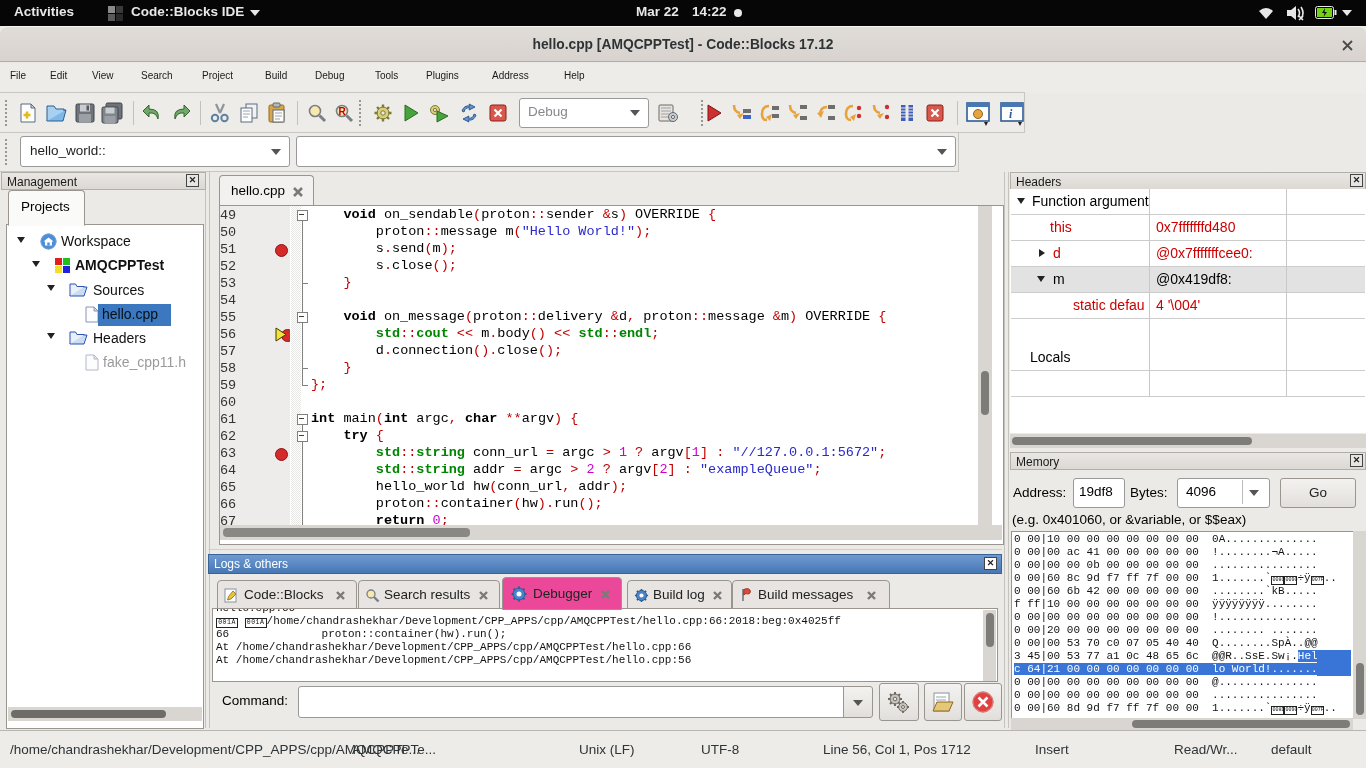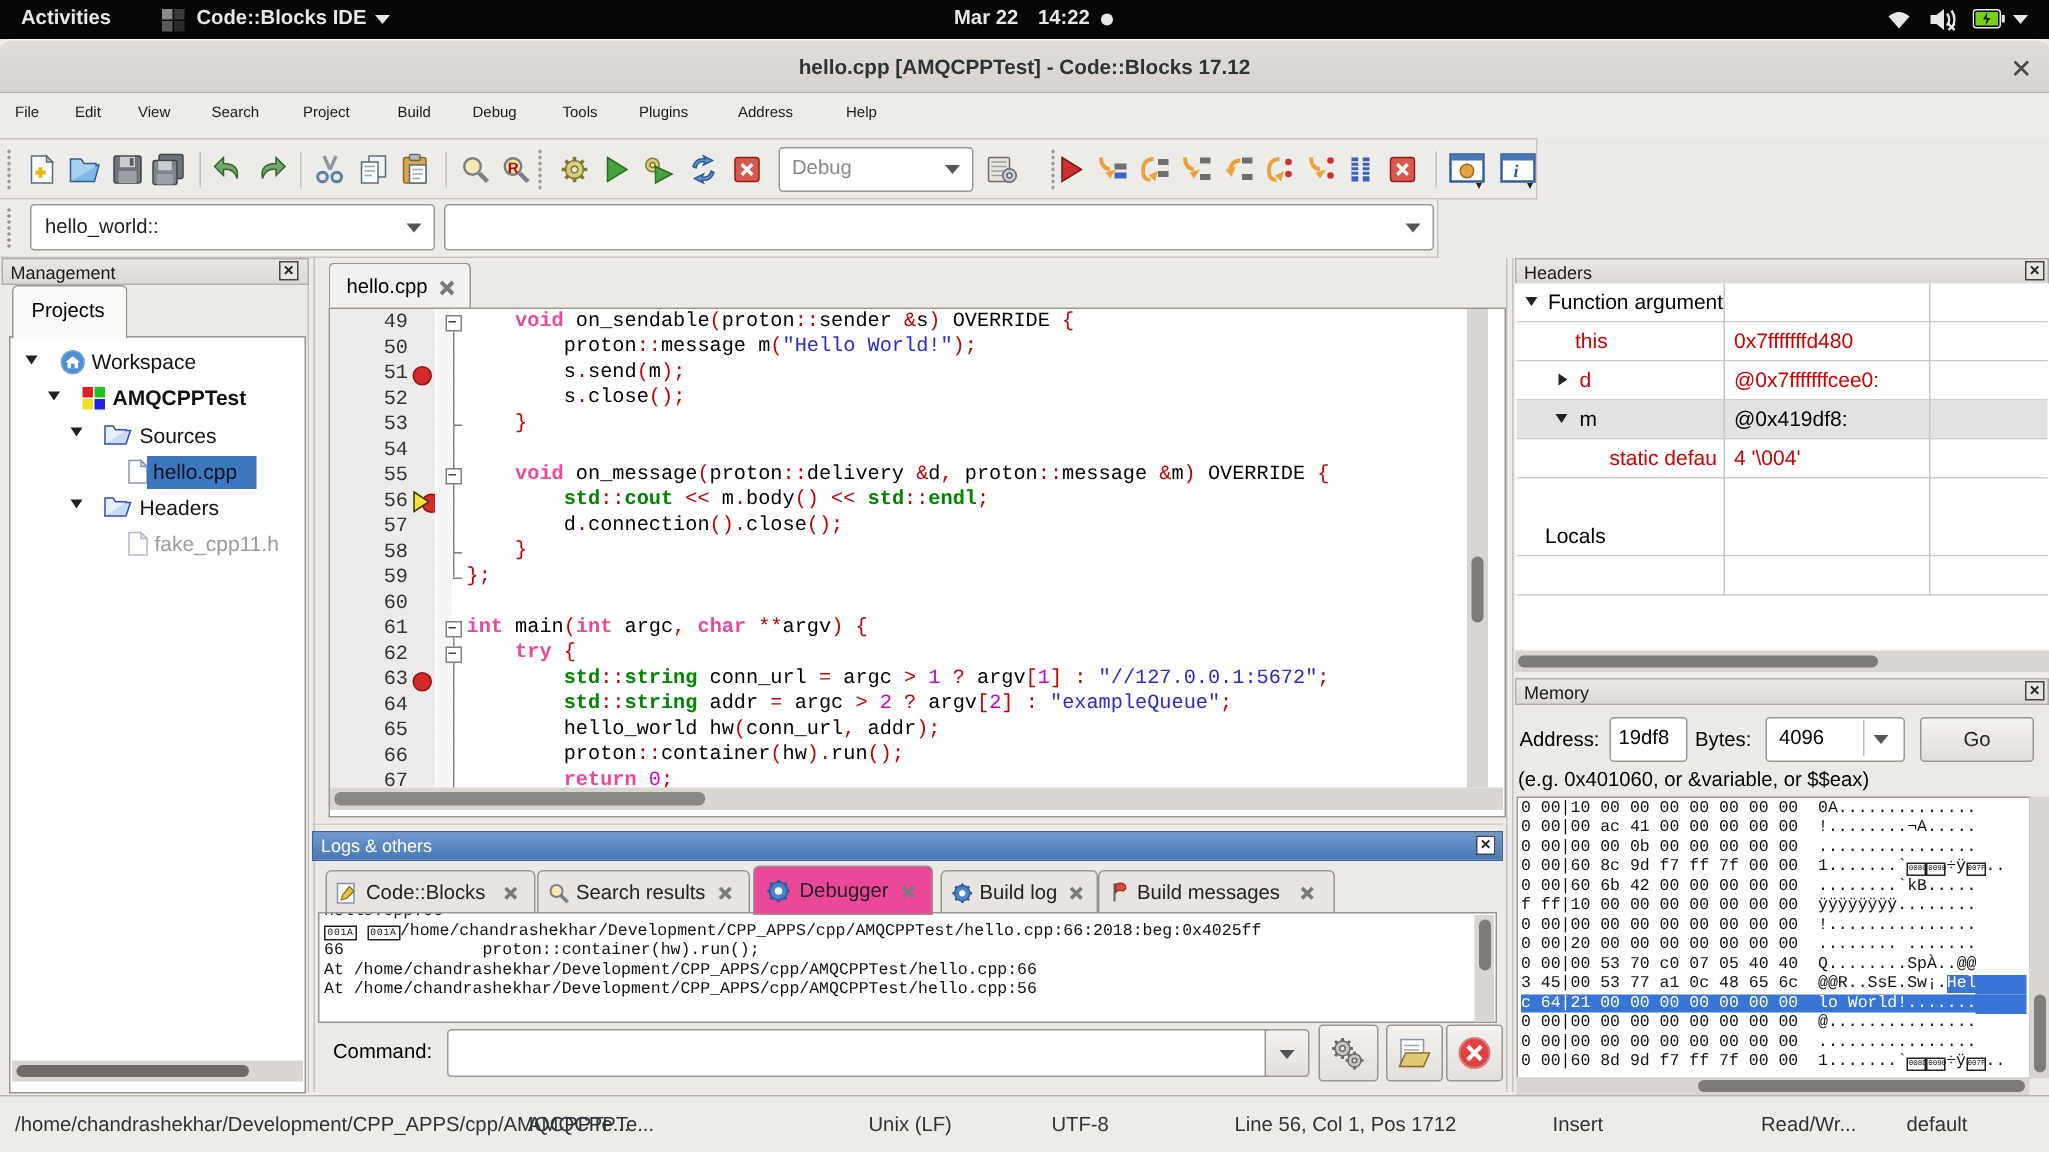--- a/index.html
+++ b/index.html
@@ -31,23 +31,23 @@
 .trow{position:absolute;font-size:14px;color:#111;white-space:nowrap}
 .tarr{position:absolute;width:0;height:0;border-top:6px solid #222;border-left:4.5px solid transparent;border-right:4.5px solid transparent}
 .tarrR{position:absolute;width:0;height:0;border-left:6px solid #222;border-top:4.5px solid transparent;border-bottom:4.5px solid transparent}
 
 #edpanel{left:208px;top:172px;width:795px;height:373px}
 #edtab{position:absolute;left:11px;top:3px;width:93px;height:31px;background:#F2F1EF;border:1px solid #9A958F;border-bottom:none;border-radius:4px 4px 0 0;font-size:13.5px}
 #edbox{position:absolute;left:11px;top:33px;width:783px;height:338px;background:#FFF;border:1px solid #9A958F}
 #gutter{position:absolute;left:0;top:0;width:70px;height:319px;background:#EDECEA;border-right:1px solid #E0DEDB;overflow:hidden}
 #foldcol{position:absolute;left:70px;top:0;width:21px;height:319px;background:#FFF}
 #foldchk{position:absolute;left:1px;top:0;width:10px;height:319px;background-image:linear-gradient(45deg,#E7E7E6 25%,transparent 25%,transparent 75%,#E7E7E6 75%),linear-gradient(45deg,#E7E7E6 25%,transparent 25%,transparent 75%,#E7E7E6 75%);background-size:2px 2px;background-position:0 0,1px 1px}
-.lnum{position:absolute;width:52px;text-align:right;font-family:"Liberation Mono",monospace;font-size:13.5px;color:#333;line-height:17px}
+.lnum{position:absolute;width:52px;text-align:left;font-family:"Liberation Mono",monospace;font-size:13.5px;color:#333;line-height:17px}
 #code{position:absolute;left:91px;top:0;width:660px;height:319px;overflow:hidden;font-family:"Liberation Mono",monospace;font-size:13.5px;line-height:17px;white-space:pre;color:#000}
-.k{color:#ec4899;font-weight:bold}
+.k{color:#000000;font-weight:bold}
 .g{color:#008500;font-weight:bold}
 .p{color:#C00000}
 .s{color:#2929CC}
 .n{color:#CC00CC}
 .fbox{position:absolute;width:9px;height:9px;background:#FFF;border:1px solid #808080}
 .fbox:after{content:"";position:absolute;left:1px;top:3px;width:5px;height:1px;background:#404040}
 .bp{position:absolute;width:11px;height:11px;border-radius:50%;background:#D42A2A;border:1px solid #8E1313}
 
 #logpanel{left:208px;top:552px;width:795px;height:178px}
 #loghead{position:absolute;left:0;top:2px;width:792px;height:18px;background:linear-gradient(#6E9ACF,#4778B5);border:1px solid #3A6399;color:#FFF;font-size:12px}

